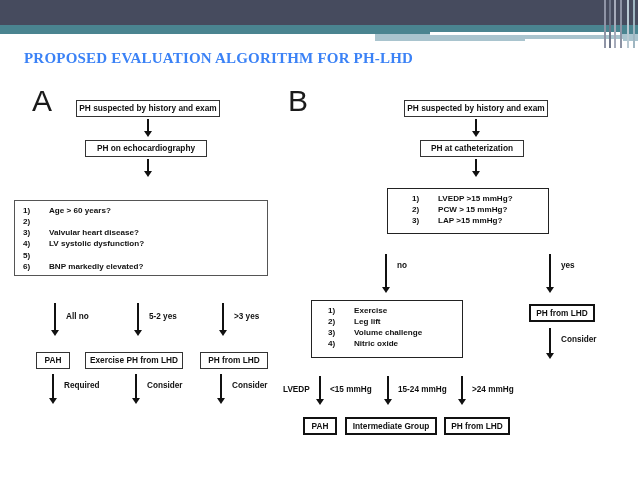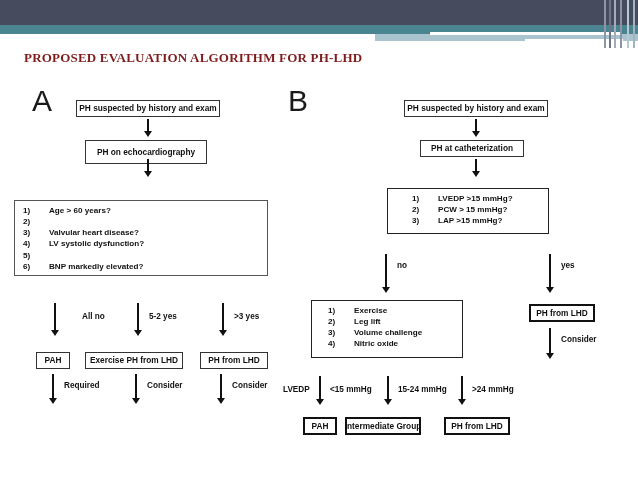--- a/index.html
+++ b/index.html
@@ -18,22 +18,22 @@
   .gap-white-1{position:absolute;left:0;top:34px;width:375px;height:14px;background:#ffffff;}
   .gap-white-2{position:absolute;left:430px;top:32px;width:190px;height:3px;background:#ffffff;}
   .gap-white-3{position:absolute;left:0;top:41px;width:375px;height:7px;background:#ffffff;}
   .gap-white-4{position:absolute;left:525px;top:39px;width:98px;height:4px;background:#ffffff;}
   .gap-white-5{position:absolute;left:375px;top:43px;width:260px;height:5px;background:#ffffff;}
   .vstripe{position:absolute;top:0;width:2px;height:48px;}
   
   #page-title{
     position:absolute;left:24px;top:50px;
     font-family:"Liberation Serif", serif;
-    font-weight:bold;font-size:13px;
-    letter-spacing:.2px;color:#7f1d1d;white-space:nowrap;
+    font-weight:bold;font-size:15px;
+    letter-spacing:.2px;color:#3b82f6;white-space:nowrap;
   }
   
   #diagram{position:absolute;left:0;top:78px;width:638px;height:400px;}
   .panel-letter{
     position:absolute;font-family:"Liberation Sans",sans-serif;
     font-weight:400;font-size:30px;color:#1a1a1a;line-height:1;
   }
   .nbox{
     position:absolute;box-sizing:border-box;
     border:1.6px solid #333;background:#fff;
@@ -91,21 +91,21 @@
 <div id="diagram">
 
   <div class="panel-letter" style="left:32px;top:8px;">A</div>
 
   <div class="nbox" style="left:76px;top:22px;width:144px;height:17px;">PH suspected by history and exam</div>
   <div class="arrow" style="left:143px;top:41px;height:19px;">
     <div class="shaft" style="height:13px;"></div>
       <div class="head" style="top:12px;"></div>
   </div>
 
-  <div class="nbox" style="left:85px;top:62px;width:122px;height:24px;">PH on echocardiography</div>
+  <div class="nbox" style="left:85px;top:62px;width:122px;height:17px;">PH on echocardiography</div>
   <div class="arrow" style="left:143px;top:81px;height:19px;">
     <div class="shaft" style="height:13px;"></div>
       <div class="head" style="top:12px;"></div>
   </div>
 
   <div class="listbox wideNum" style="left:14px;top:122px;width:254px;height:76px;">
     <div class="litem">
       <span class="num">1)</span>
       <span class="txt">Age &gt; 60 years?</span>
     </div>
@@ -126,21 +126,21 @@
     <div class="litem">
       <span class="num">6)</span>
       <span class="txt">BNP markedly elevated?</span>
     </div>
   </div>
 
   <div class="arrow" style="left:50px;top:225px;height:34px;">
     <div class="shaft" style="height:28px;"></div>
       <div class="head" style="top:27px;"></div>
   </div>
-  <div class="edgelabel" style="left:66px;top:235px;margin-left:16px;">All no</div>
+  <div class="edgelabel" style="left:66px;top:235px;">All no</div>
 
   <div class="arrow" style="left:133px;top:225px;height:34px;">
     <div class="shaft" style="height:28px;"></div>
       <div class="head" style="top:27px;"></div>
   </div>
   <div class="edgelabel" style="left:149px;top:235px;">5-2 yes</div>
 
   <div class="arrow" style="left:218px;top:225px;height:34px;">
     <div class="shaft" style="height:28px;"></div>
       <div class="head" style="top:27px;"></div>
@@ -252,16 +252,16 @@
   </div>
   <div class="edgelabel" style="left:398px;top:308px;">15-24 mmHg</div>
 
   <div class="arrow" style="left:457px;top:298px;height:30px;">
     <div class="shaft" style="height:24px;"></div>
       <div class="head" style="top:23px;"></div>
   </div>
   <div class="edgelabel" style="left:472px;top:308px;">&gt;24 mmHg</div>
 
   <div class="nbox heavy" style="left:303px;top:339px;width:34px;height:18px;">PAH</div>
-  <div class="nbox heavy" style="left:345px;top:339px;width:76px;height:18px;">Intermediate Group</div>
+  <div class="nbox heavy" style="left:345px;top:339px;width:92px;height:18px;">Intermediate Group</div>
   <div class="nbox heavy" style="left:444px;top:339px;width:66px;height:18px;">PH from LHD</div>
 
 </div>
 
 </body></html>

